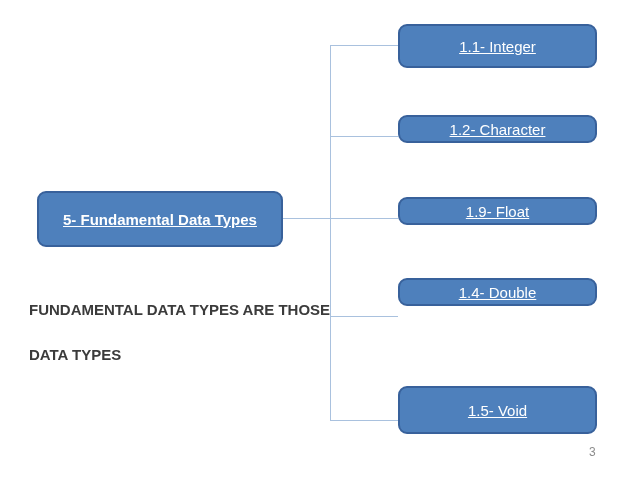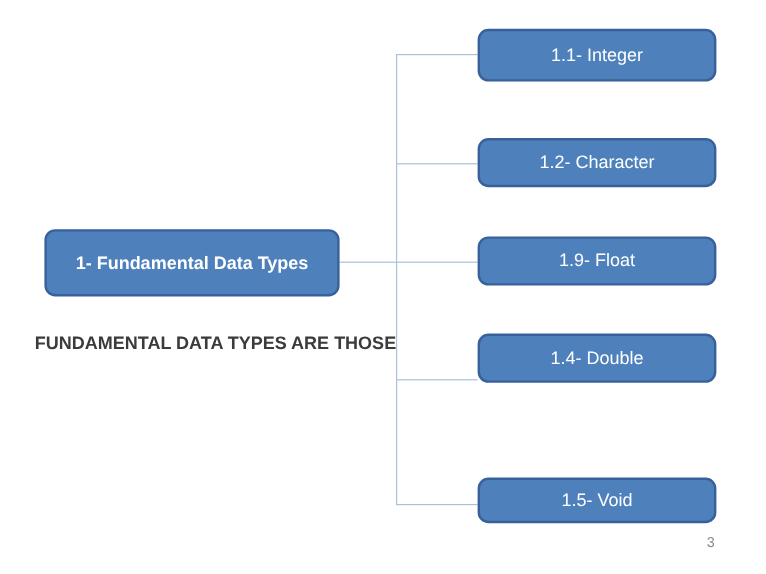--- a/index.html
+++ b/index.html
@@ -34,45 +34,46 @@
     box-sizing: border-box;
     background: var(--box-fill, #4E80BC);
     border: 2px solid var(--box-border, #38619B);
     border-radius: 9px;
     color: var(--box-text, #FFFFFF);
     display: flex;
     align-items: center;
     justify-content: center;
     font-size: 15px;
     text-align: center;
+    text-decoration: underline;
   }
   .root-box {
     left: 37px; top: 191px; width: 246px; height: 56px;
     font-weight: bold;
   }
-  .child   { left: 398px; width: 199px; height: 41px; }
+  .child   { left: 398px; width: 199px; height: 28px; }
   .child-1 { top: 24px; height: 44px; }
   .child-2 { top: 115px; }
   .child-3 { top: 197px; }
   .child-4 { top: 278px; }
-  .child-5 { top: 398px; height: 38px; }
+  .child-5 { top: 386px; height: 48px; }
 
   
   .note {
     position: absolute;
     left: 29px;
     top: 276px;
     width: 280px;
     color: var(--note-text, #3B3B3B);
     font-size: 15px;
     line-height: 22px;
     font-weight: bold;
     letter-spacing: 0px;
   }
-  .note .note-line { white-space: nowrap; }
+  .note .note-line { white-space: nowrap; margin-top: 23px; }
 
   
   .page-number {
     position: absolute;
     left: 589px;
     top: 445px;
     color: var(--page-number, #8C8C8C);
     font-size: 12px;
   }
 </style>
@@ -82,38 +83,39 @@
 <div class="slide">
 
   <div class="connector trunk"></div>
   <div class="connector branch-1"></div>
   <div class="connector branch-2"></div>
   <div class="connector branch-3"></div>
   <div class="connector branch-4"></div>
   <div class="connector branch-5"></div>
 
   <div class="shape root-box">
-    <span>1- Fundamental Data Types</span>
+    <span>5- Fundamental Data Types</span>
   </div>
 
   <div class="shape child child-1">
     <span>1.1- Integer</span>
   </div>
   <div class="shape child child-2">
     <span>1.2- Character</span>
   </div>
   <div class="shape child child-3">
     <span>1.9- Float</span>
   </div>
   <div class="shape child child-4">
     <span>1.4- Double</span>
   </div>
   <div class="shape child child-5">
     <span>1.5- Void</span>
   </div>
 
   <div class="note">
     <div class="note-line">FUNDAMENTAL DATA TYPES ARE THOSE</div>
+    <div class="note-line">DATA TYPES</div>
   </div>
 
   <div class="page-number">3</div>
 
 </div>
 
 </body></html>

